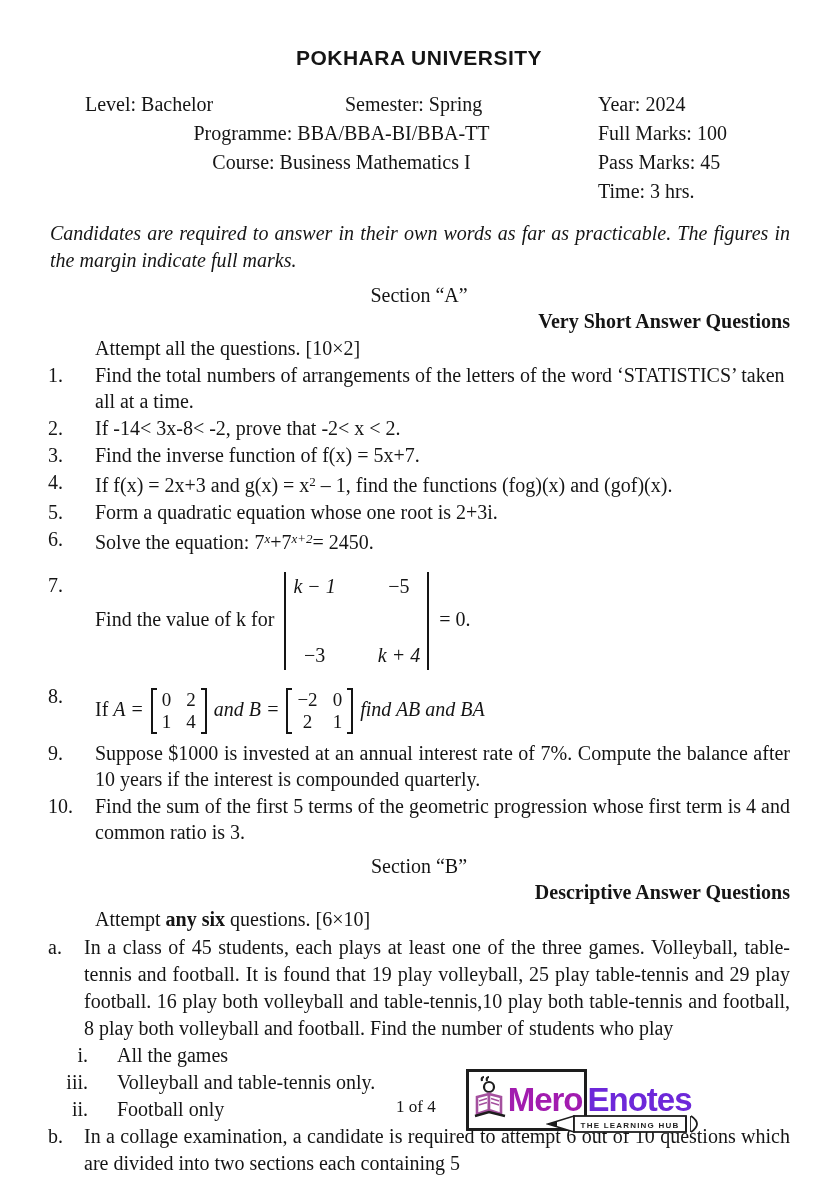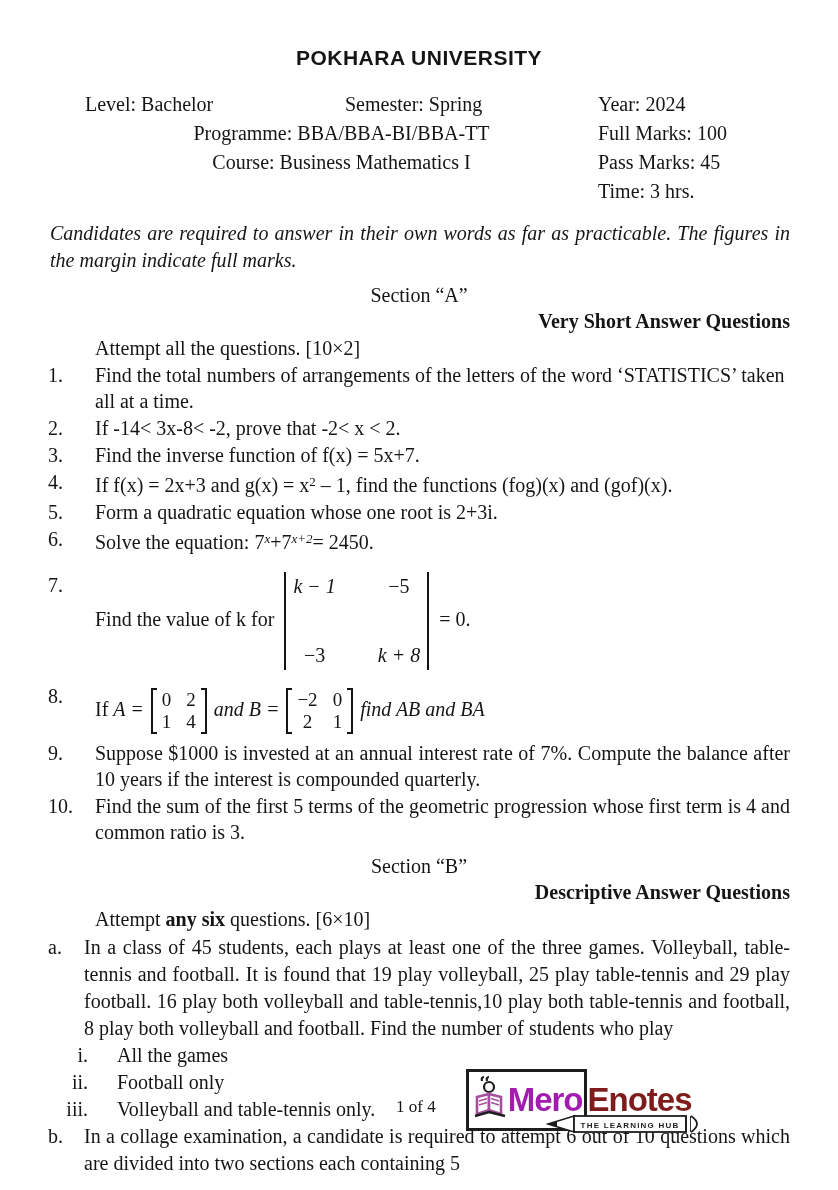--- a/index.html
+++ b/index.html
@@ -56,21 +56,21 @@
   .roman .rlab { flex:none; width:40px; text-align:right; }
   .roman .rtxt { margin-left:29px; }
 
   .footer { position:absolute; top:1071px; left:396px; display:flex; align-items:center; height:58px; }
   .pagenum { font-size:17px; margin-right:30px; margin-top:14px; }
 
   .logo { position:relative; display:flex; align-items:center; }
   .logo-box { border:3px solid #1d1d1d; display:flex; align-items:center; padding:2px 1px 3px 3px; }
   .brand { font-family:"Liberation Sans", sans-serif; font-weight:bold; font-size:33px; letter-spacing:-1px; }
   .brand-left { color:#a21caf; }
-  .brand-right { color:#7f1d1d; margin-left:1px; }
+  .brand-right { color:#6d28d9; margin-left:1px; }
   .pencil { position:absolute; right:-12px; bottom:-9px; }
 </style>
 </head>
 <body>
 
 <div class="page">
 
   <div class="title">POKHARA UNIVERSITY</div>
 
   <div class="hdr">
@@ -120,21 +120,21 @@
     <span class="qnum">6.</span>
     <span class="qtext"><span>Solve the equation: 7</span><span class="sup it">x</span><span>+7</span><span class="sup it">x+2</span><span>= 2450.</span></span>
   </div>
 
   <div class="q qmid q7row">
     <span class="qnum">7.</span>
     <span class="qtext mathline"><span>Find the value of k for</span><span class="det">
           <span class="it">k − 1</span>
           <span>−5</span>
           <span>−3</span>
-          <span class="it">k + 8</span>
+          <span class="it">k + 4</span>
         </span><span>= 0.</span></span>
   </div>
 
   <div class="q qmid q8row">
     <span class="qnum">8.</span>
     <span class="qtext mathline"><span>If</span> <span class="it">A =</span><span class="mat">
           <span class="bl"></span>
           <span class="mgrid">
             <span>0</span>
             <span>2</span>
@@ -172,26 +172,26 @@
     <div style="flex:1;">
       <div class="sub">
         <span class="slab">a.</span>
         <span class="stext just">In a class of 45 students, each plays at least one of the three games. Volleyball, table-tennis and football. It is found that 19 play volleyball, 25 play table-tennis and 29 play football. 16 play both volleyball and table-tennis,10 play both table-tennis and football, 8 play both volleyball and football. Find the number of students who play</span>
       </div>
       <div class="roman">
         <span class="rlab">i.</span>
         <span class="rtxt">All the games</span>
       </div>
       <div class="roman">
+        <span class="rlab">iii.</span>
+        <span class="rtxt">Volleyball and table-tennis only.</span>
+      </div>
+      <div class="roman">
         <span class="rlab">ii.</span>
         <span class="rtxt">Football only</span>
-      </div>
-      <div class="roman">
-        <span class="rlab">iii.</span>
-        <span class="rtxt">Volleyball and table-tennis only.</span>
       </div>
       <div class="sub">
         <span class="slab">b.</span>
         <span class="stext just">In a collage examination, a candidate is required to attempt 6 out of 10 questions which are divided into two sections each containing 5</span>
       </div>
     </div>
   </div>
 
   <div class="footer">
     <span class="pagenum">1 of 4</span>

